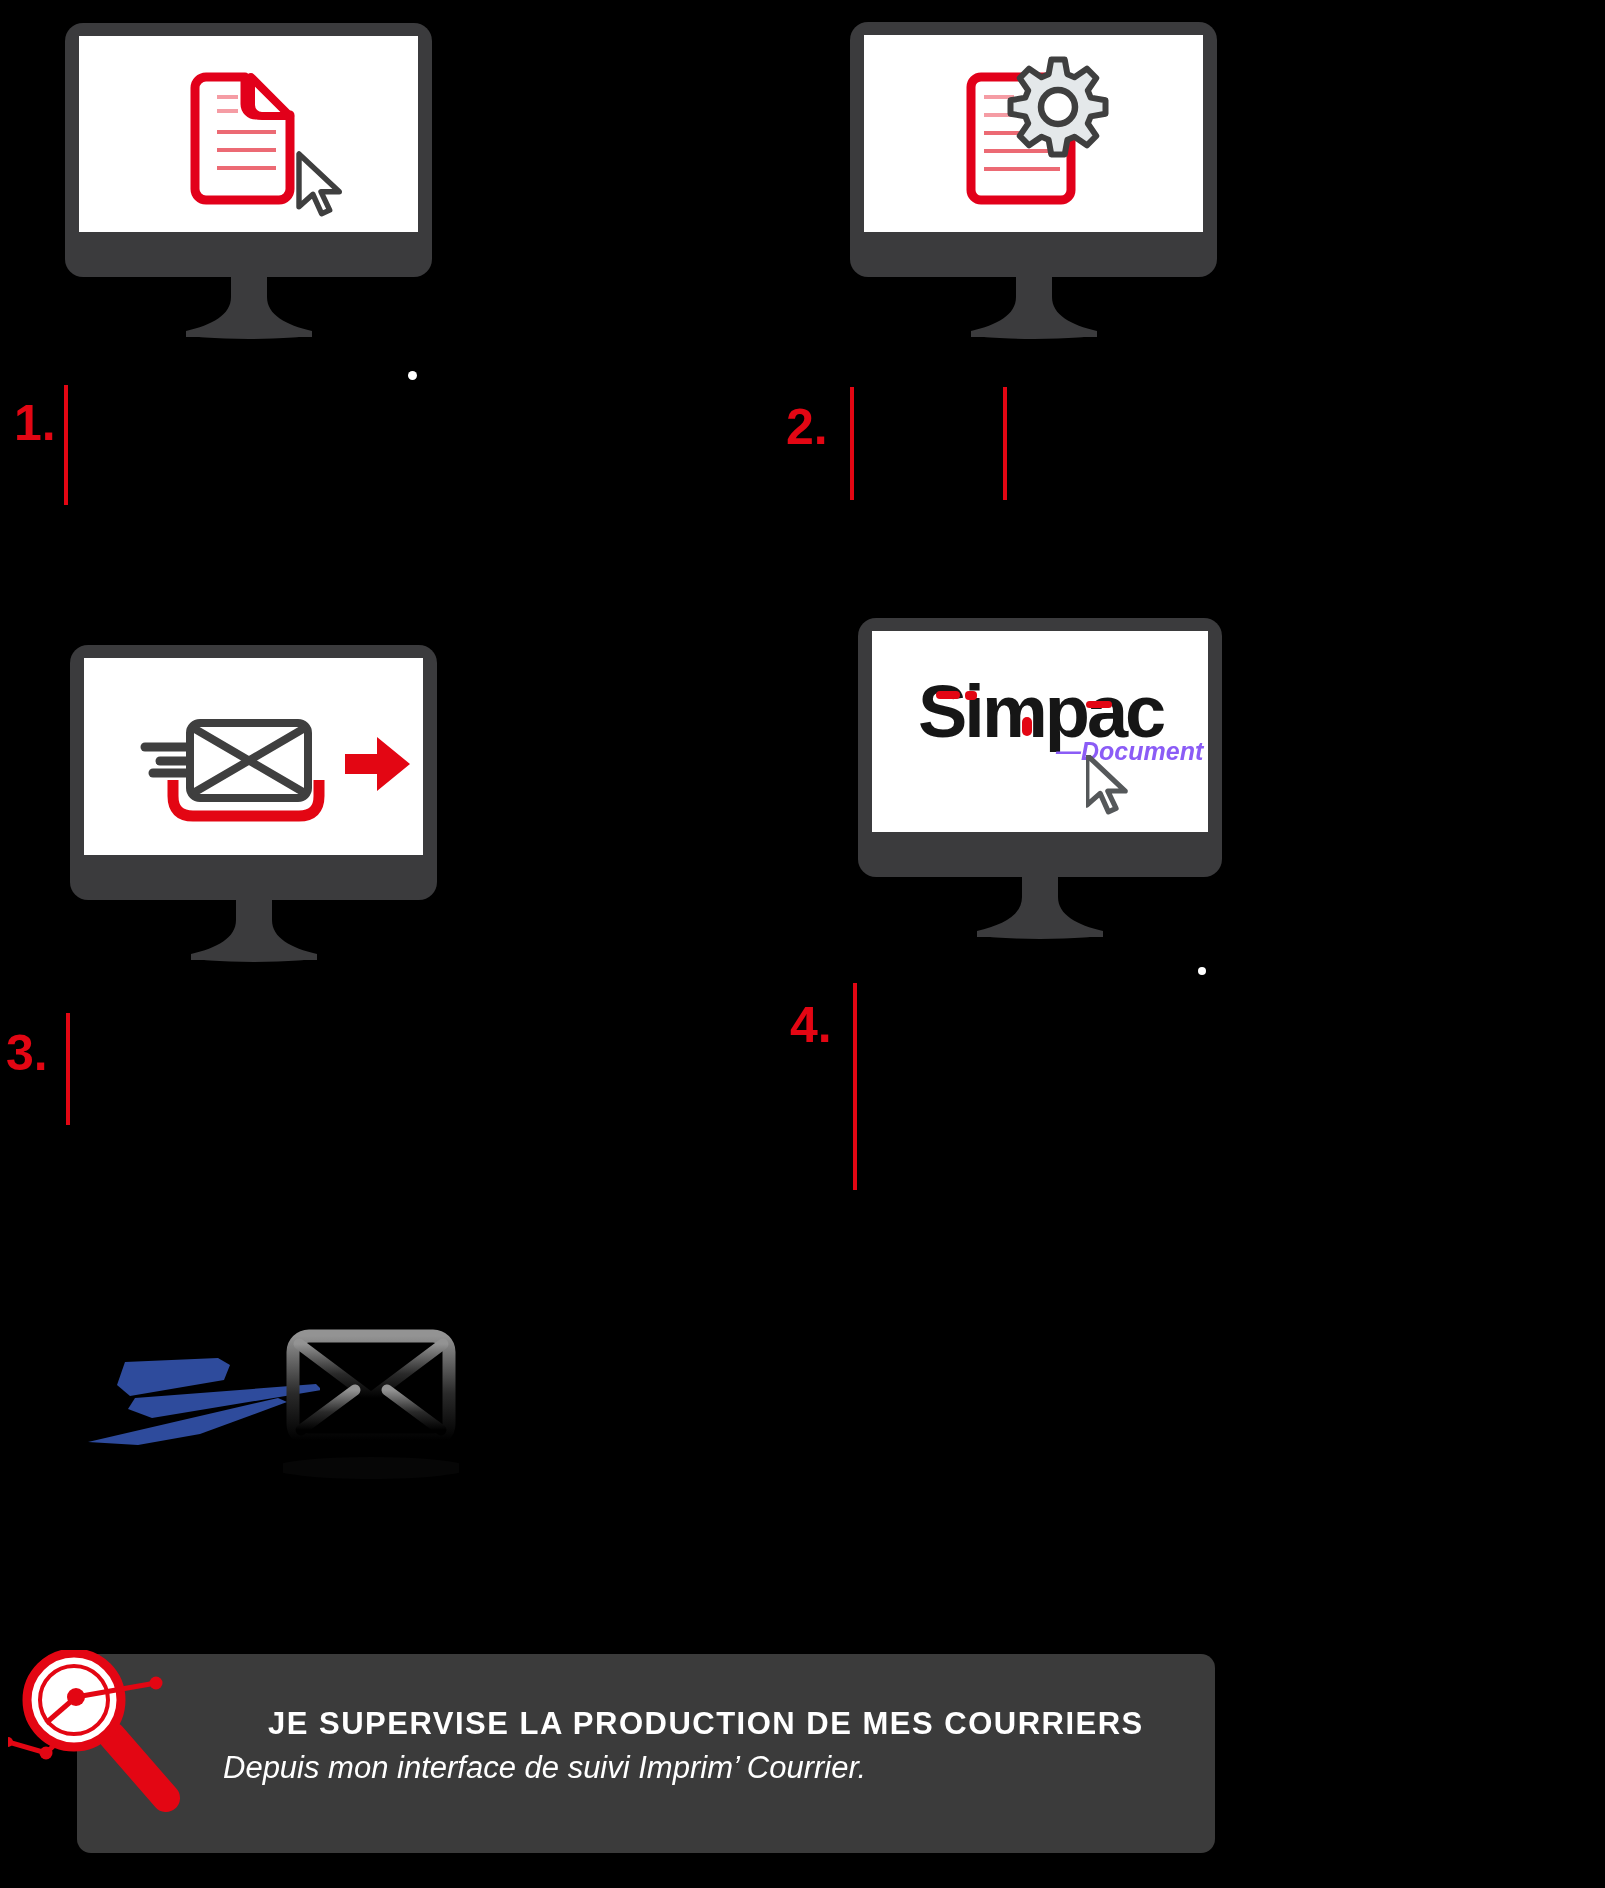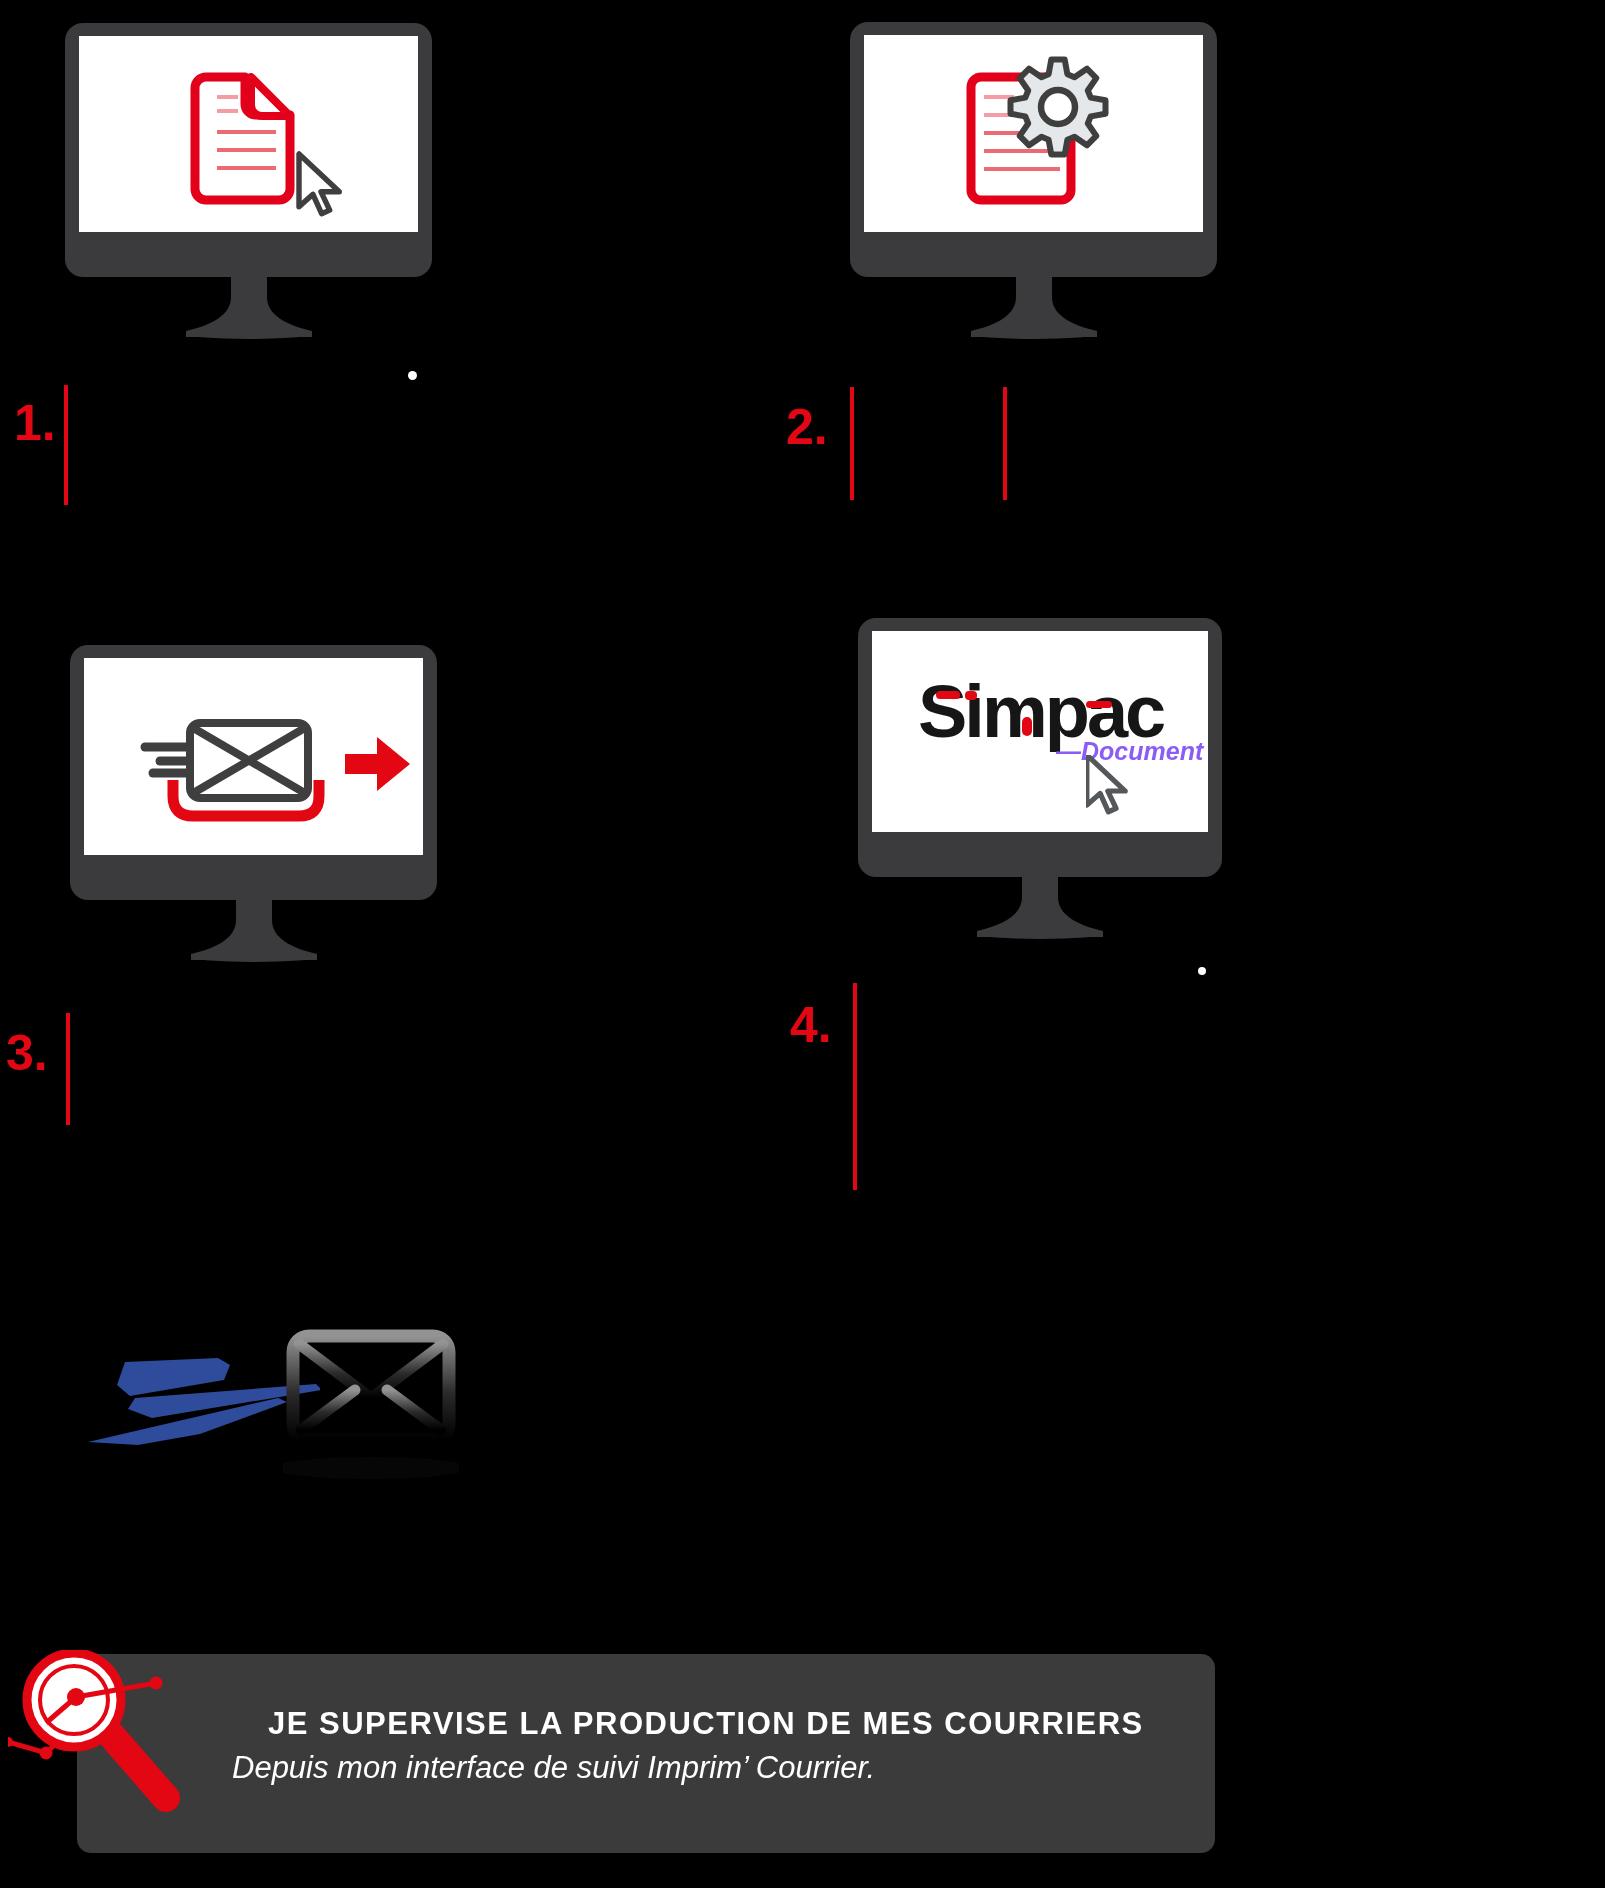--- a/index.html
+++ b/index.html
@@ -17,21 +17,21 @@
   
   .simpac-word{position:absolute;color:#161616;font-weight:700;font-size:74px;
                letter-spacing:-3px;line-height:1;}
   .accent{position:absolute;background:#e30613;border-radius:4px;}
   .simpac-suffix{position:absolute;color:#8b5cf6;font-weight:700;font-style:italic;font-size:25px;}
   
   .banner{position:absolute;left:77px;top:1654px;width:1138px;height:199px;
           background:#3b3b3b;border-radius:14px;}
   .banner-title{position:absolute;left:155px;top:52px;color:#fff;font-size:31px;
                 font-weight:700;letter-spacing:1.5px;white-space:nowrap;margin-left:36px;}
-  .banner-subtitle{position:absolute;left:155px;top:96px;color:#fff;font-size:31px;
+  .banner-subtitle{position:absolute;left:146px;top:96px;color:#fff;font-size:31px;
                    font-style:italic;white-space:nowrap;}
 </style>
 </head>
 <body>
 
 <div class="stage">
 
   <div class="monitor" style="left:65px;top:23px;width:367px;height:254px">
     <div class="screen">
       <svg width="339" height="196" viewBox="0 0 339 196">

